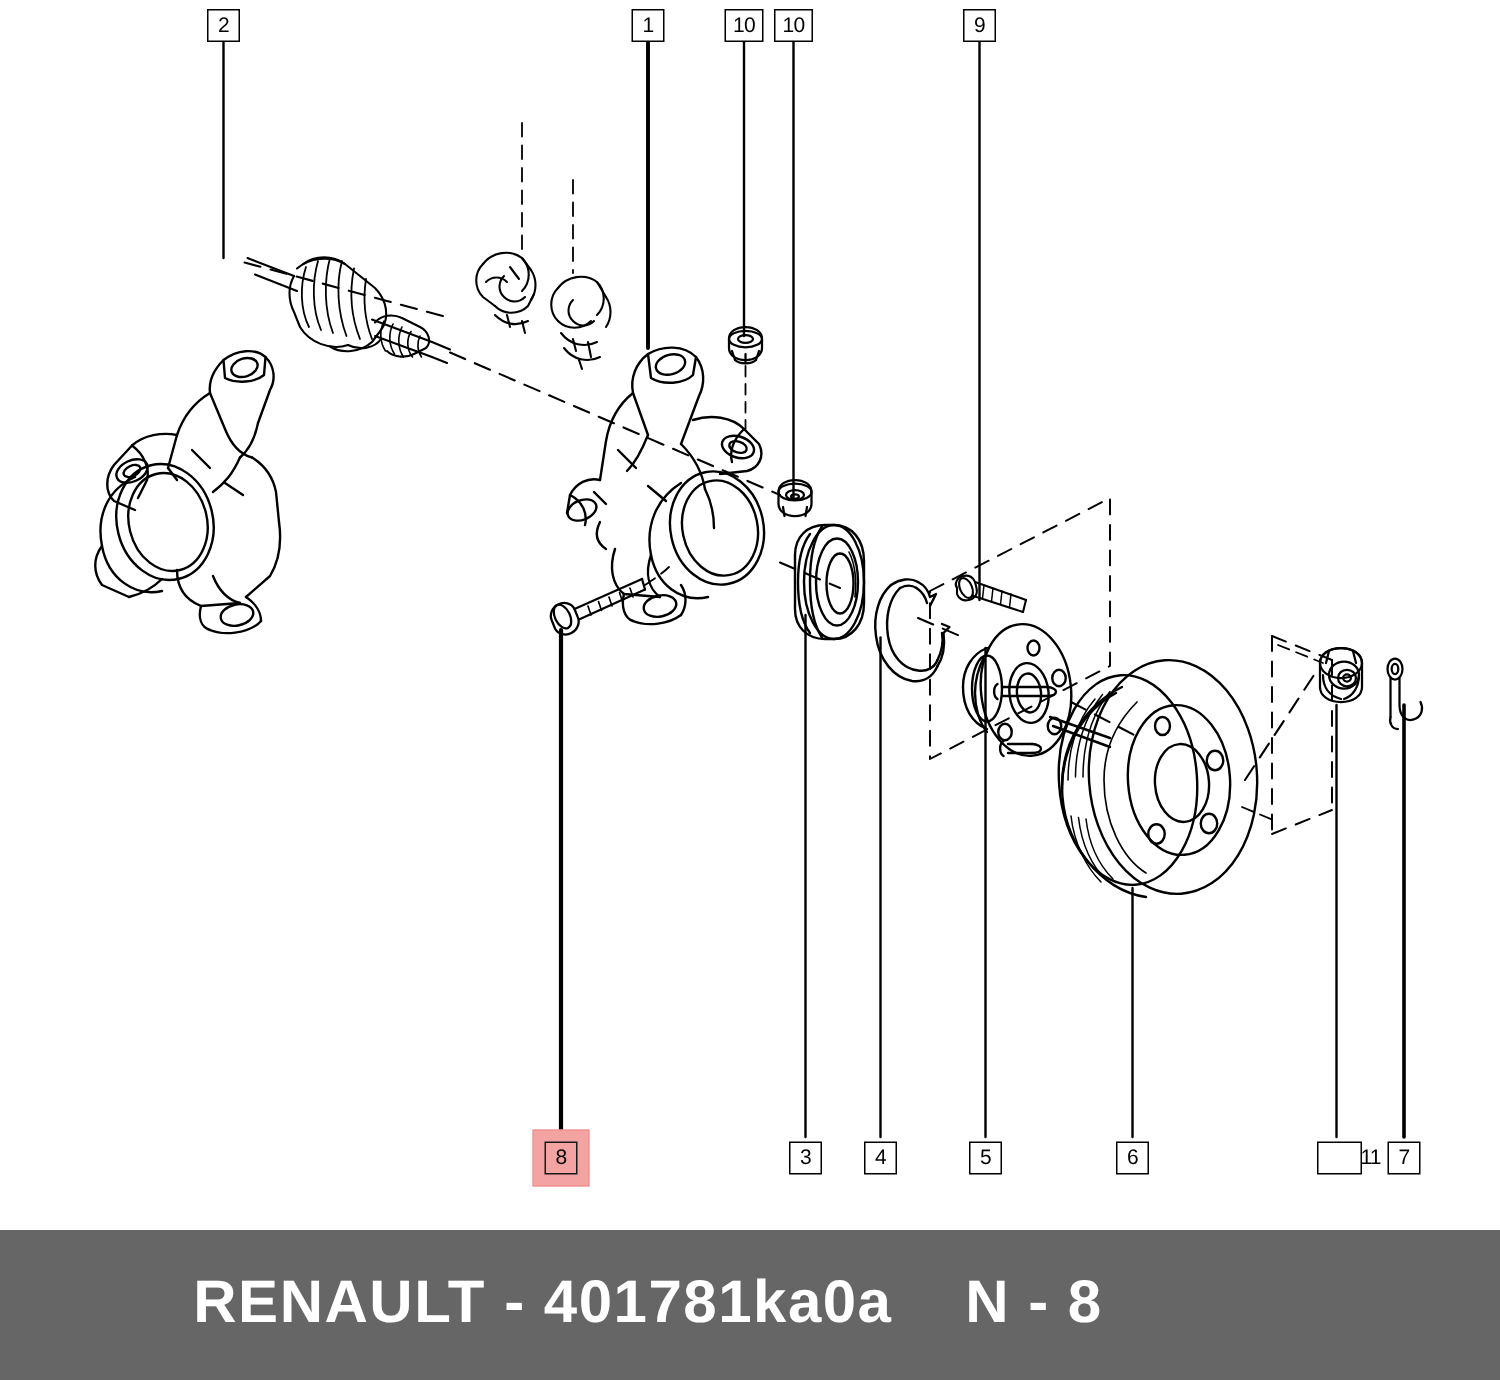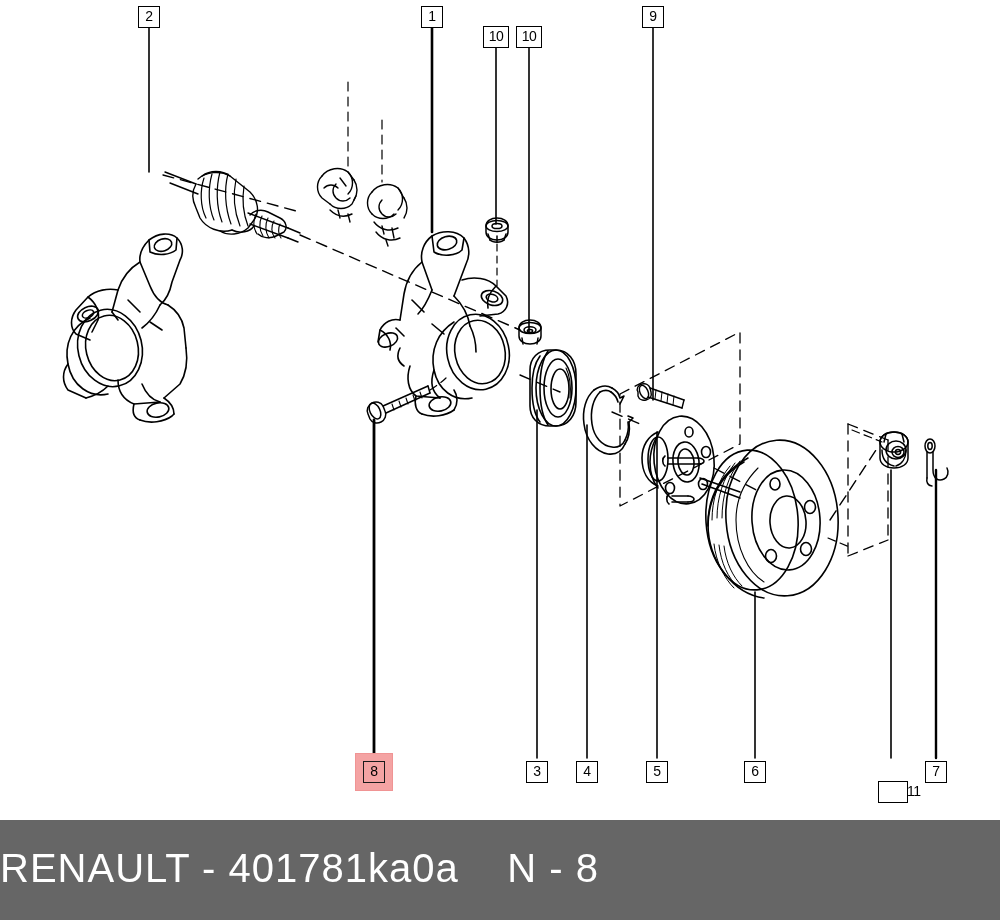--- a/index.html
+++ b/index.html
@@ -39,21 +39,20 @@
     color: #000;
     font-family: "Liberation Sans", sans-serif;
     font-size: 14px;
     line-height: 19px;
     text-align: center;
     font-weight: 400;
     letter-spacing: -0.5px;
   }
   .callout.wide {
     width: 26px;
-    margin-top: 20px;
   }
   .callout-hl {
     position: absolute;
     width: 38px;
     height: 38px;
     background: #f4a3a3;
     border: 1px solid #f09494;
     box-sizing: border-box;
   }
   .callout.on-hl {
@@ -75,26 +74,27 @@
     top: 8px;
     width: 1000px;
     height: 100px;
     background: #666666;
   }
   #footer-text {
     position: absolute;
     left: 0;
     top: 26px;
     width: 864px;
-    text-align: left;
+    text-align: center;
     color: #ffffff;
     font-family: "Liberation Sans", sans-serif;
     font-size: 40px;
     letter-spacing: 1px;
     white-space: pre;
+    font-weight: bold;
   }
 </style>
 </head>
 <body>
 
 <div id="page">
 
   <div id="diagram-area">
 
     <svg id="diagram-svg" width="1000" height="812" viewBox="0 0 1000 812">

